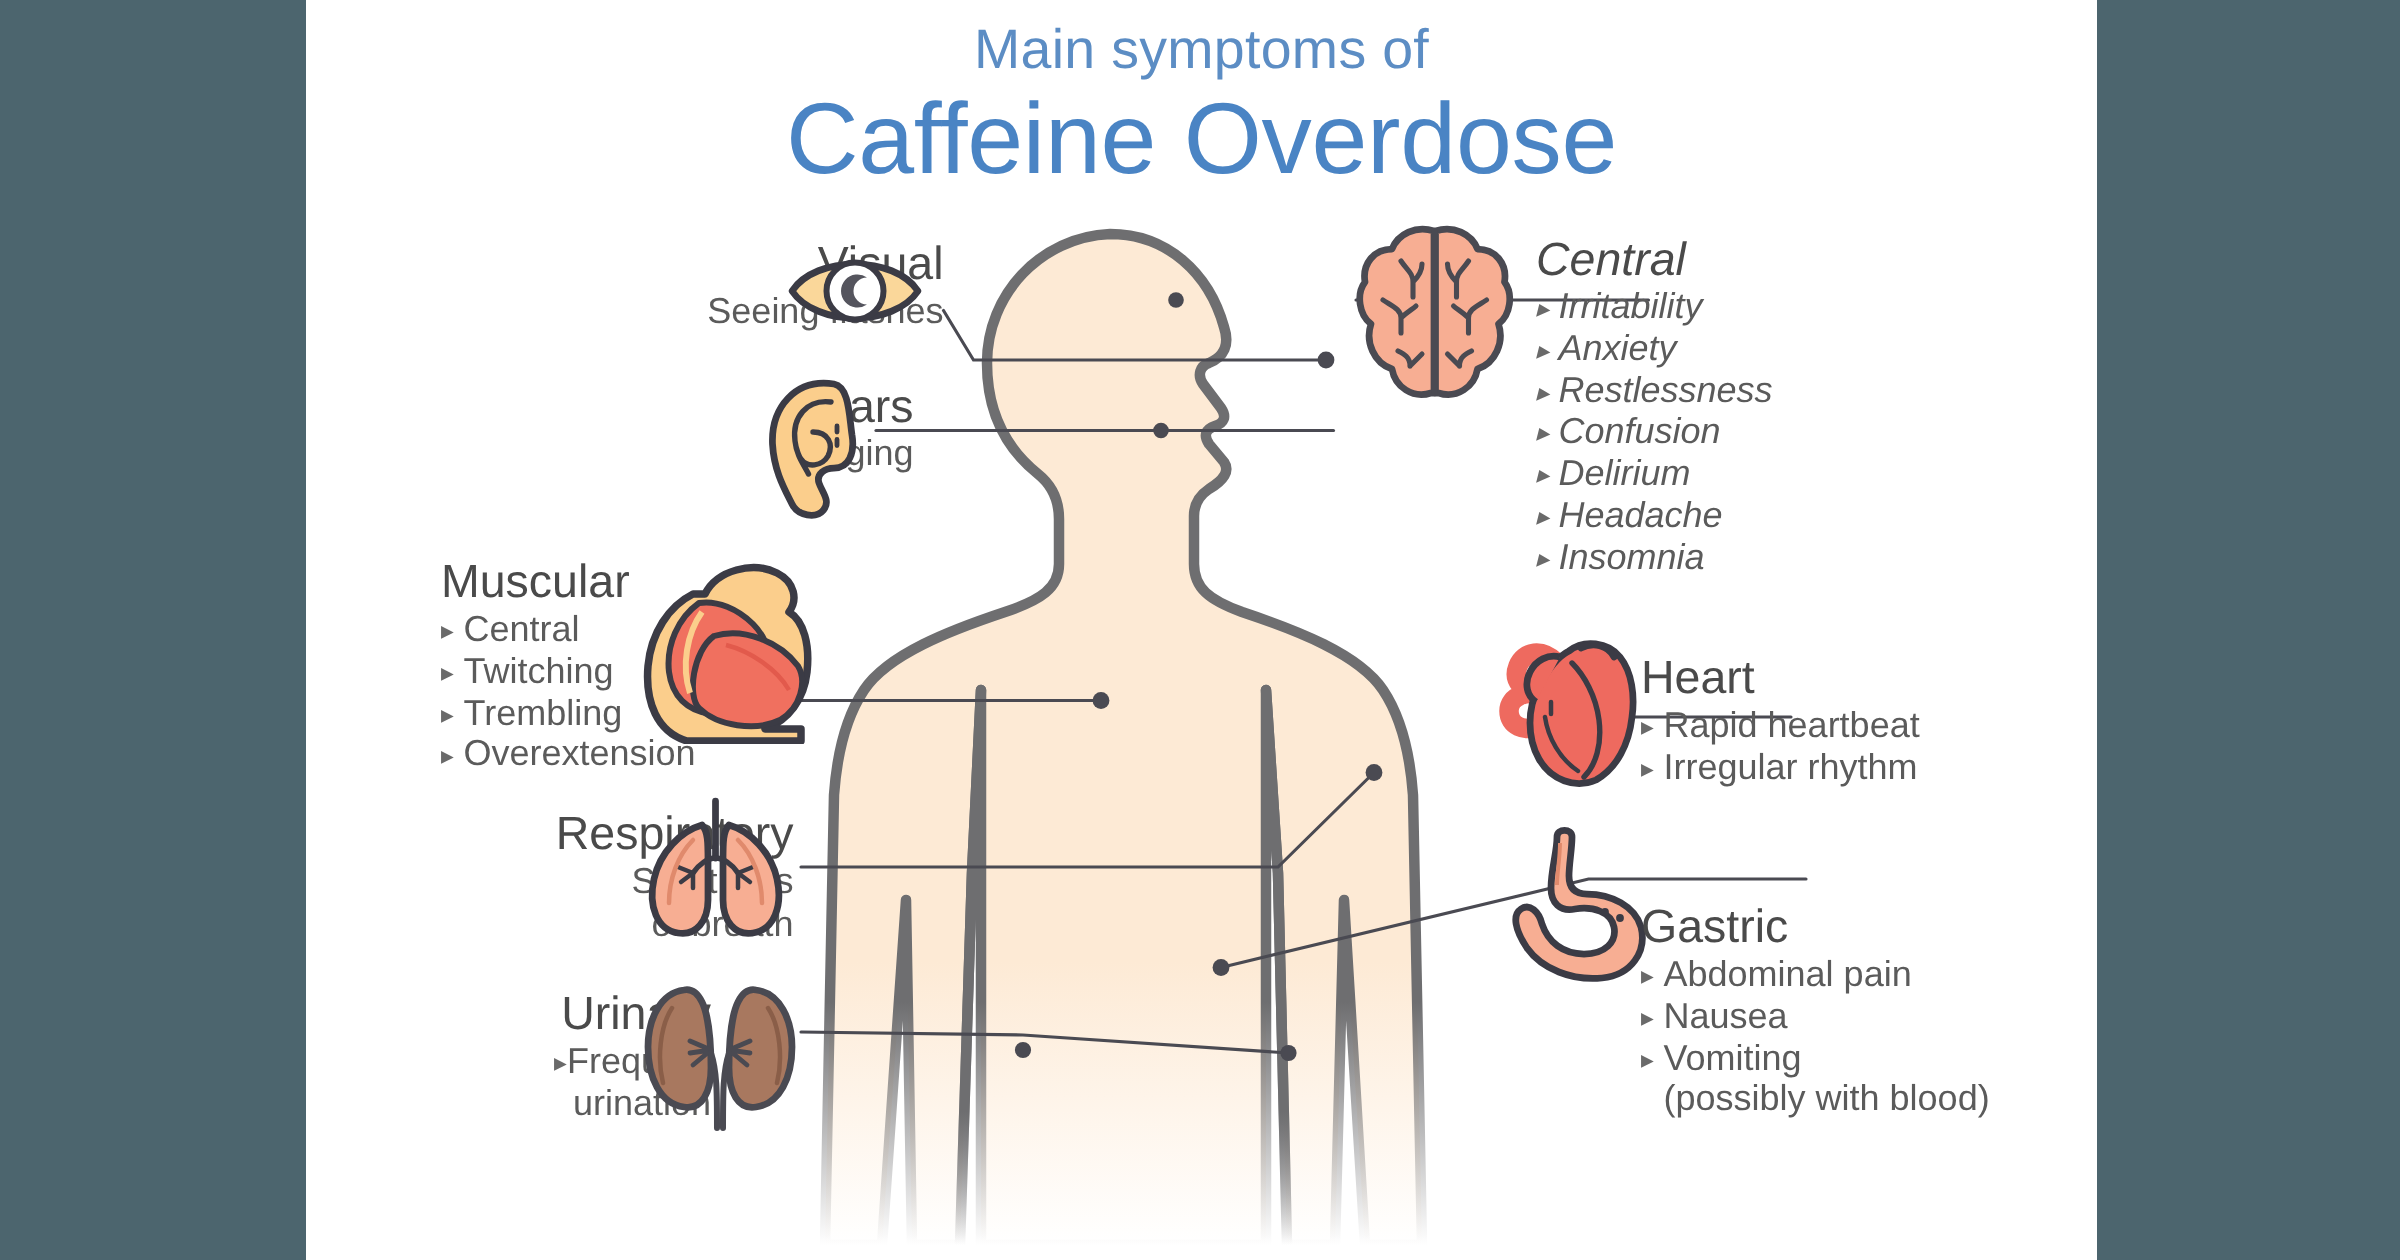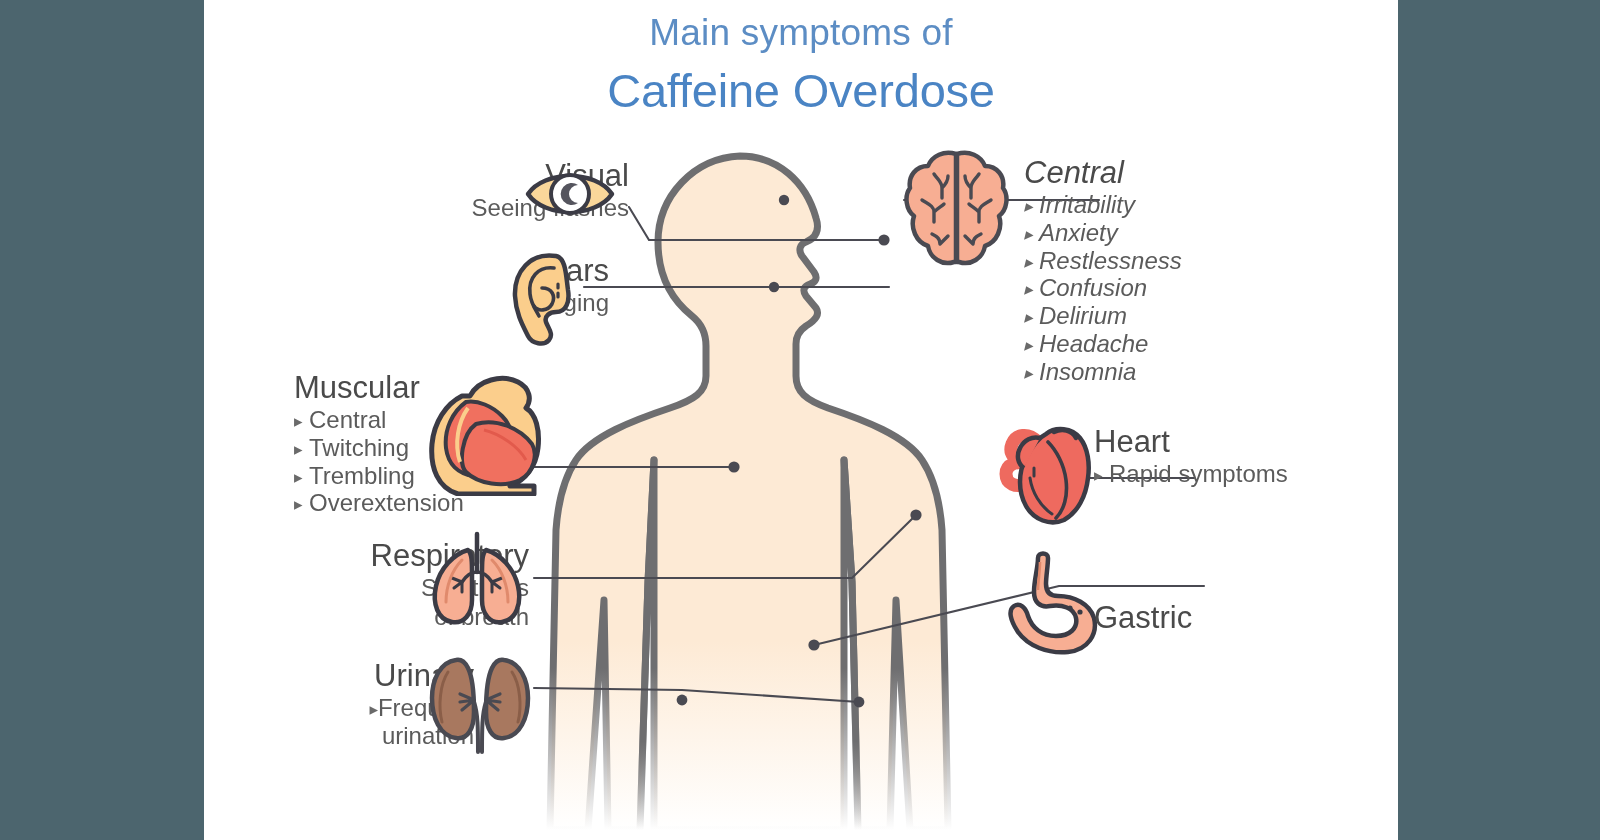--- a/index.html
+++ b/index.html
@@ -50,25 +50,25 @@
   }
   #title-kicker {
     display: block;
     font-size: 37px;
     color: #5C8DC4;
     letter-spacing: 0.2px;
     line-height: 1.05;
   }
   #title-main {
     display: block;
-    font-size: 47px;
+    font-size: 67px;
     color: #4A84C4;
     letter-spacing: -0.2px;
     line-height: 1.12;
-    margin-top: 12px;
+    margin-top: 2px;
   }
 
   
   #body-figure {
     position: absolute;
     left: 340px;
     top: 130px;
     width: 460px;
     height: 700px;
   }
@@ -371,24 +371,25 @@
         <path d="M 52 14 C 62 6, 78 8, 86 18 C 94 28, 96 44, 94 58
                  C 92 76, 84 92, 70 100 C 56 106, 40 100, 32 86
                  C 24 72, 24 52, 32 38 C 38 26, 44 18, 52 14 Z" fill="#EE6A5F" stroke="#3B3B45" stroke-width="4.5" stroke-linejoin="round"></path>
         <path d="M 46 18 C 38 16, 30 20, 26 28 C 22 36, 24 44, 30 48" fill="#EE6A5F" stroke="#3B3B45" stroke-width="4.5" stroke-linejoin="round"></path>
         <path d="M 60 12 C 68 8, 78 10, 82 18" fill="none" stroke="#3B3B45" stroke-width="4.5" stroke-linecap="round"></path>
         <path d="M 54 22 C 62 30, 70 44, 72 60 C 74 76, 70 90, 62 98" fill="none" stroke="#3B3B45" stroke-width="3.6" stroke-linecap="round"></path>
         <path d="M 36 58 C 38 72, 46 86, 58 94" fill="none" stroke="#3B3B45" stroke-width="3" stroke-linecap="round"></path>
         <path d="M 40 48 L 40 56" stroke="#3B3B45" stroke-width="3" stroke-linecap="round"></path>
       </svg>
     </div>
-    <div class="group align-left" style="left:890px; top:426px; width:280px;">
+    <div class="group align-left" style="left:890px; top:436px; width:280px;">
       <div class="g-title">Heart</div>
       <ul>
-        <li><span class="bullet">▸</span><span>Rapid symptoms</span></li>
+        <li><span class="bullet">▸</span><span>Rapid heartbeat</span></li>
+        <li><span class="bullet">▸</span><span>Irregular rhythm</span></li>
       </ul>
     </div>
 
     <div class="icon" style="left:790px; top:548px;">
       <svg width="108" height="110" viewBox="0 0 108 110">
         <path d="M 44 10 C 44 4, 54 4, 54 10 C 54 18, 52 28, 52 36
                  C 52 44, 56 48, 64 48
                  C 80 48, 96 56, 100 70
                  C 104 86, 94 102, 74 104
                  C 54 106, 34 98, 24 84
@@ -399,16 +400,22 @@
                  C 80 60, 68 56, 56 58
                  C 46 60, 40 54, 40 44
                  C 40 32, 44 20, 44 10 Z" fill="#F7AE93" stroke="#3B3B45" stroke-width="4.5" stroke-linejoin="round"></path>
         <circle cx="76" cy="60" r="2.6" fill="#3B3B45"></circle>
         <circle cx="86" cy="64" r="2.6" fill="#3B3B45"></circle>
         <path d="M 46 14 C 46 24, 44 34, 44 42" fill="none" stroke="#E08A6C" stroke-width="2.6"></path>
       </svg>
     </div>
     <div class="group align-left" style="left:890px; top:558px; width:300px;margin-top:44px;">
       <div class="g-title">Gastric</div>
+      <ul>
+        <li><span class="bullet">▸</span><span>Abdominal pain</span></li>
+        <li><span class="bullet">▸</span><span>Nausea</span></li>
+        <li><span class="bullet">▸</span><span>Vomiting</span></li>
+        <li class="cont"><span>(possibly with blood)</span></li>
+      </ul>
     </div>
 
   </div>
 </div>
 
 </body></html>

